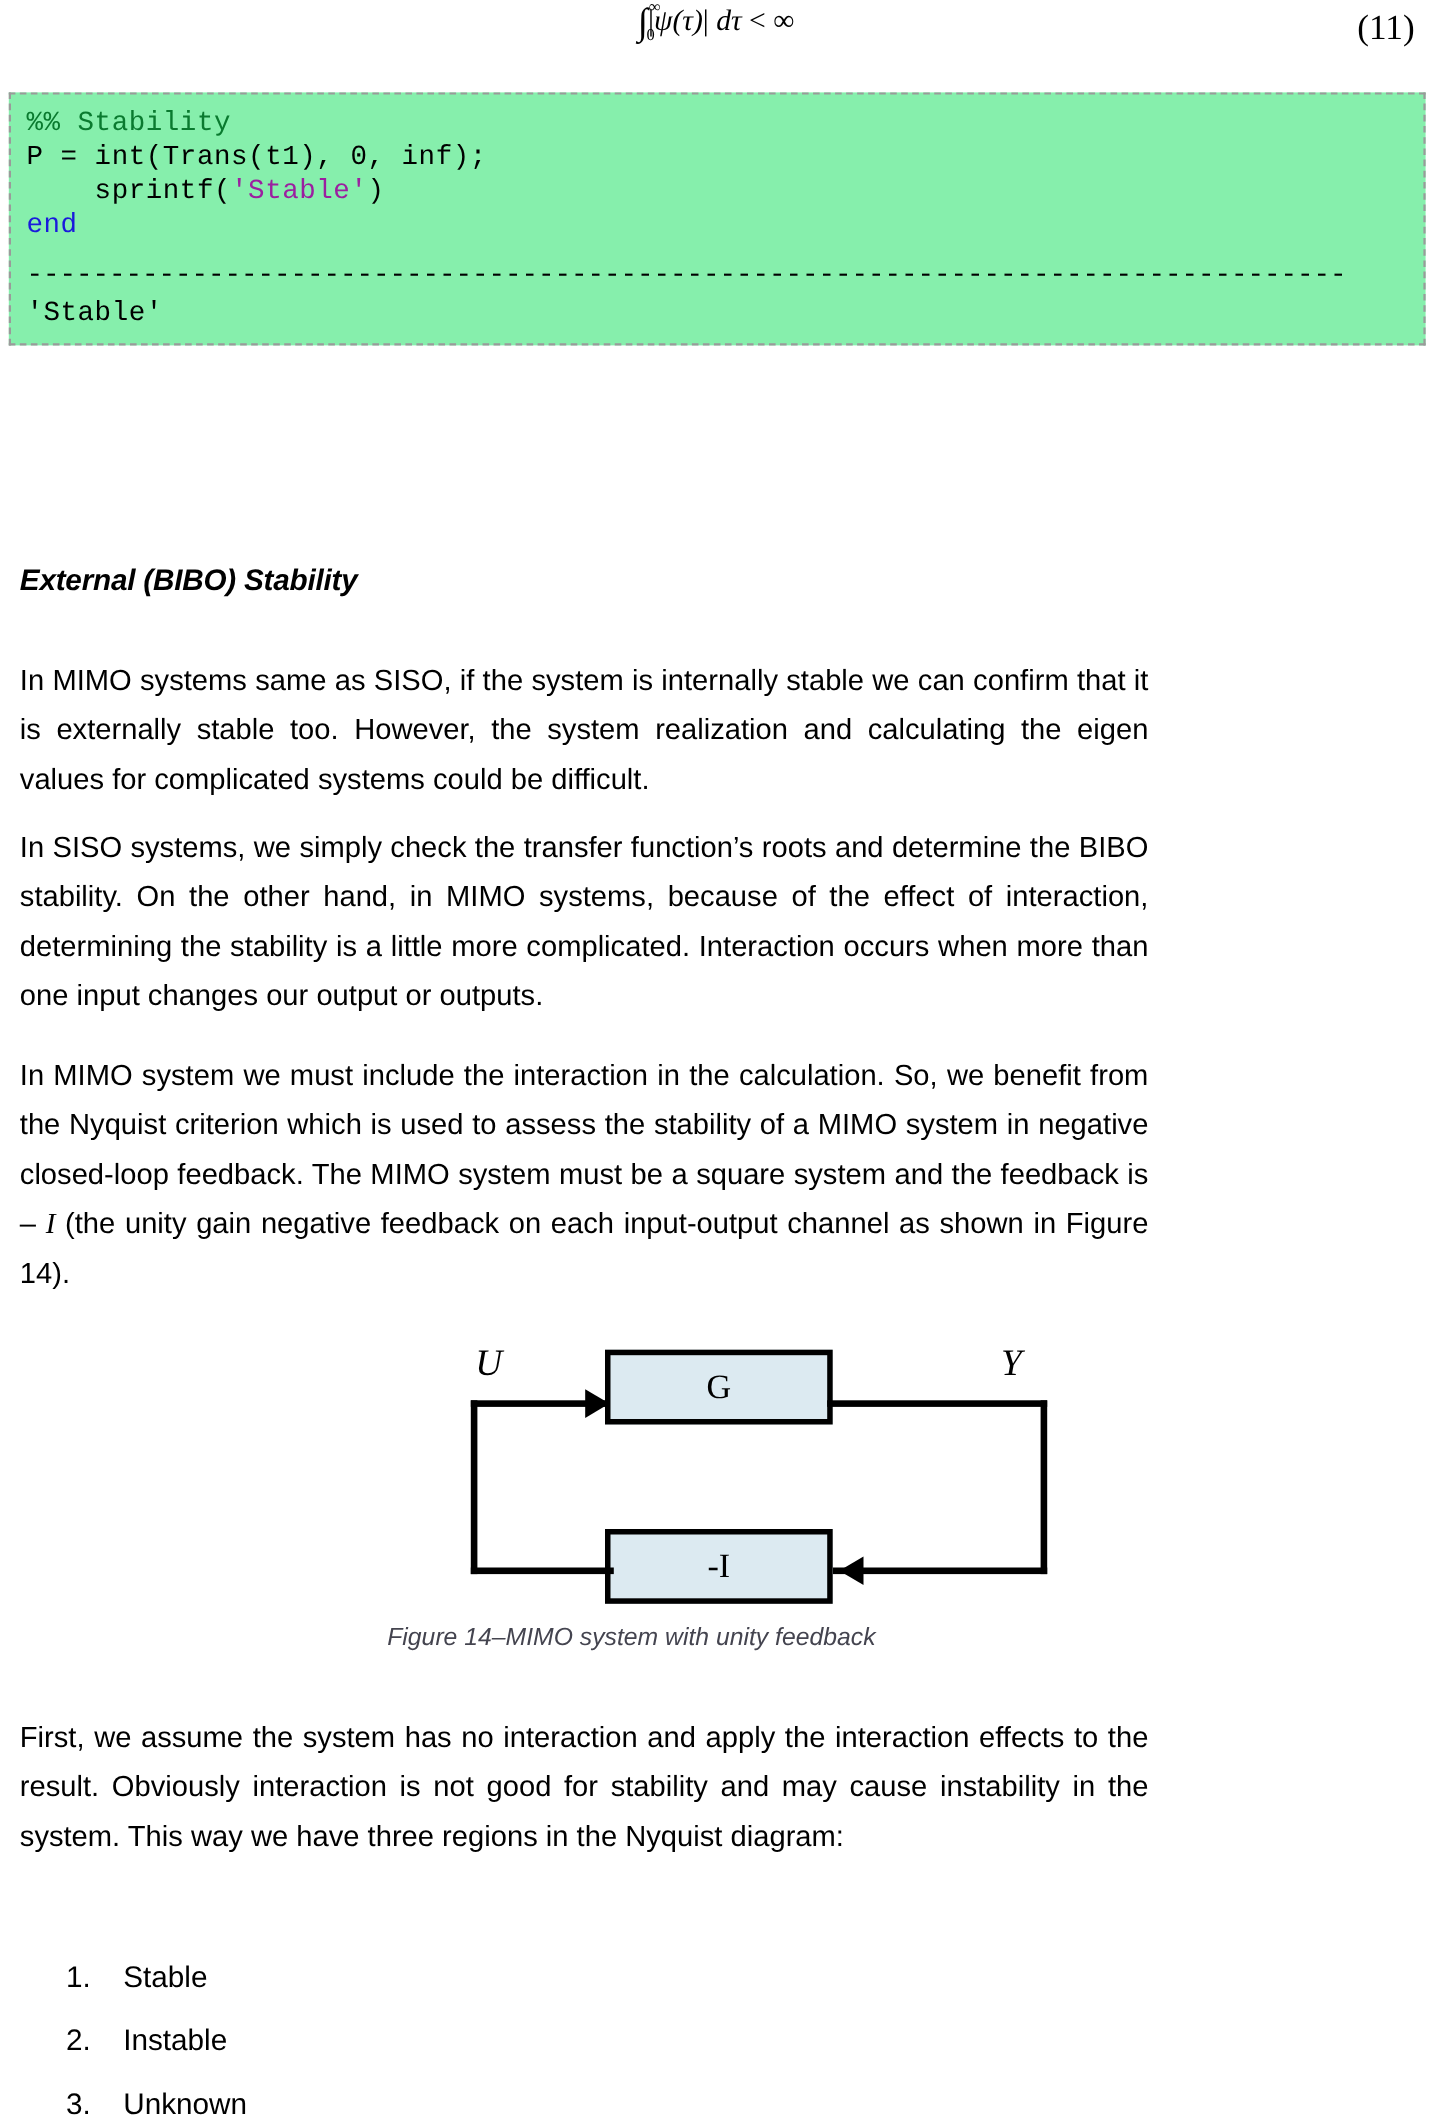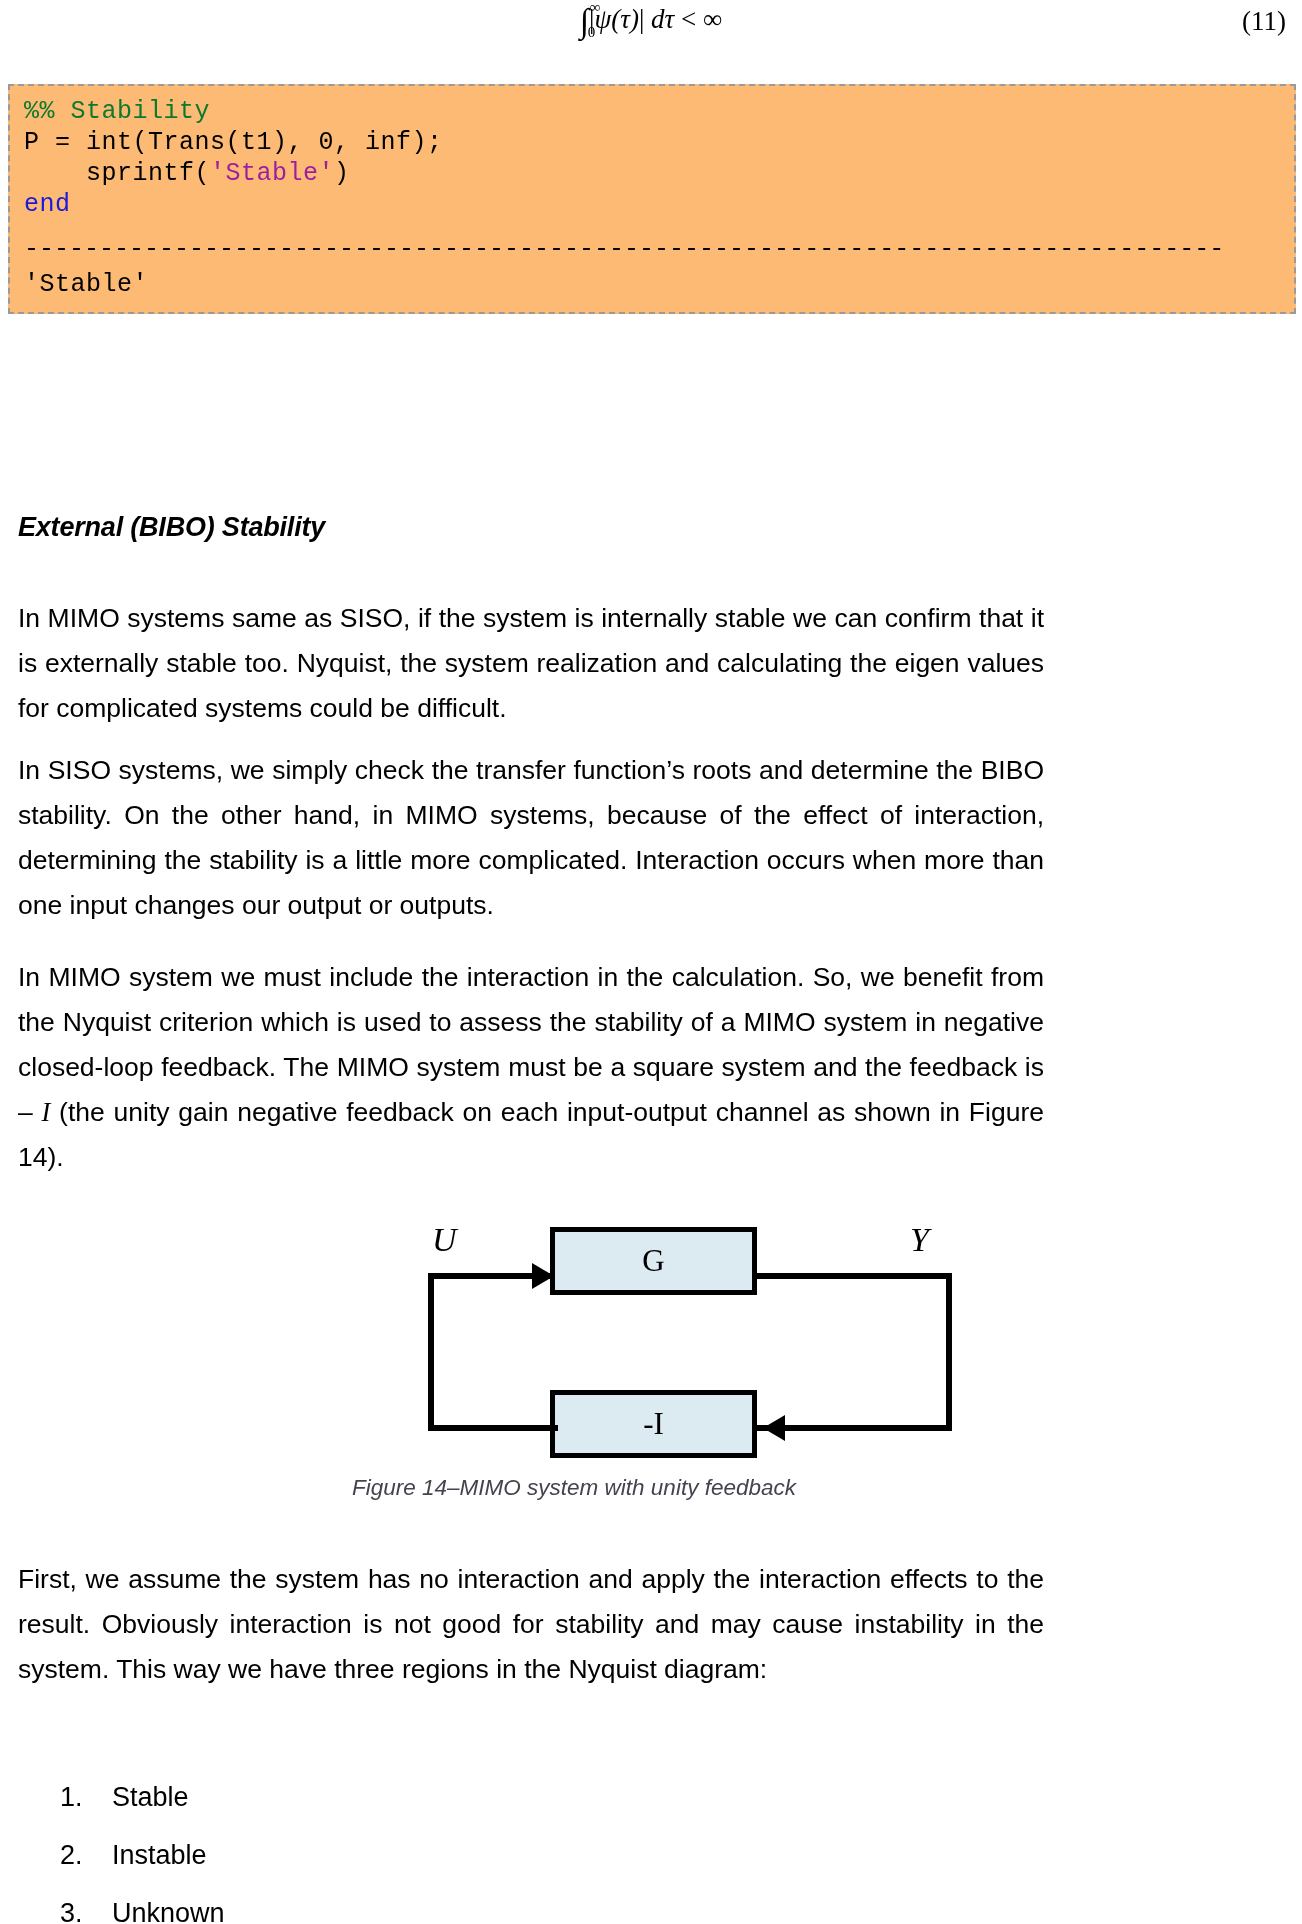--- a/index.html
+++ b/index.html
@@ -36,28 +36,28 @@
     font-size:15px; font-style:normal;
   }
   .intg .lim-bot {
     position:absolute; left:8px; bottom:-1px;
     font-size:15px; font-style:normal;
   }
   .it { font-style:italic; }
   .eq-num {
     position:absolute; right:16px; top:6px;
     font-family:"Liberation Serif", serif;
-    font-size:27px;
+    font-size:32px;
   }
 
   
   .code-block {
     position:absolute; left:8px; top:84px; width:1288px;
     box-sizing:border-box;
-    background:#fdba74;
+    background:#86efac;
     border:2px dashed #9a9a9a;
     padding:10px 14px 12px 14px;
   }
   .code-line {
     font-family:"Liberation Mono", monospace;
     font-size:25px;
     line-height:31px;
     color:#000;
     white-space:pre;
     letter-spacing:0.5px;
@@ -205,21 +205,21 @@
         <div class="code-line"><span>P = int(Trans(t1), 0, inf);</span></div>
         <div class="code-line"><span>    sprintf(</span><span class="c-string">'Stable'</span><span>)</span></div>
         <div class="code-line"><span class="c-keyword">end</span></div>
       </div>
     <div class="code-sep">--------------------------------------------------------------------------------</div>
     <div class="code-out">'Stable'</div>
   </div>
 
   <div class="section-head">External (BIBO) Stability</div>
 
-  <div class="para" style="top:596px;">In MIMO systems same as SISO, if the system is internally stable we can confirm that it is externally stable too. Nyquist, the system realization and calculating the eigen values for complicated systems could be difficult.</div>
+  <div class="para" style="top:596px;">In MIMO systems same as SISO, if the system is internally stable we can confirm that it is externally stable too. However, the system realization and calculating the eigen values for complicated systems could be difficult.</div>
 
   <div class="para" style="top:748px;">In SISO systems, we simply check the transfer function’s roots and determine the BIBO stability. On the other hand, in MIMO systems, because of the effect of interaction, determining the stability is a little more complicated. Interaction occurs when more than one input changes our output or outputs.</div>
 
   <div class="para" style="top:955px;"><span>In MIMO system we must include the interaction in the calculation. So, we benefit from the Nyquist criterion which is used to assess the stability of a MIMO system in negative closed-loop feedback. The MIMO system must be a square system and the feedback is – </span><span class="serif-it">I</span><span> (the unity gain negative feedback on each input-output channel as shown in Figure 14).</span></div>
 
   <div class="figure">
     <div class="fig-canvas">
 
       <div class="sig-label lbl-u">U</div>
       <div class="sig-label lbl-y">Y</div>

